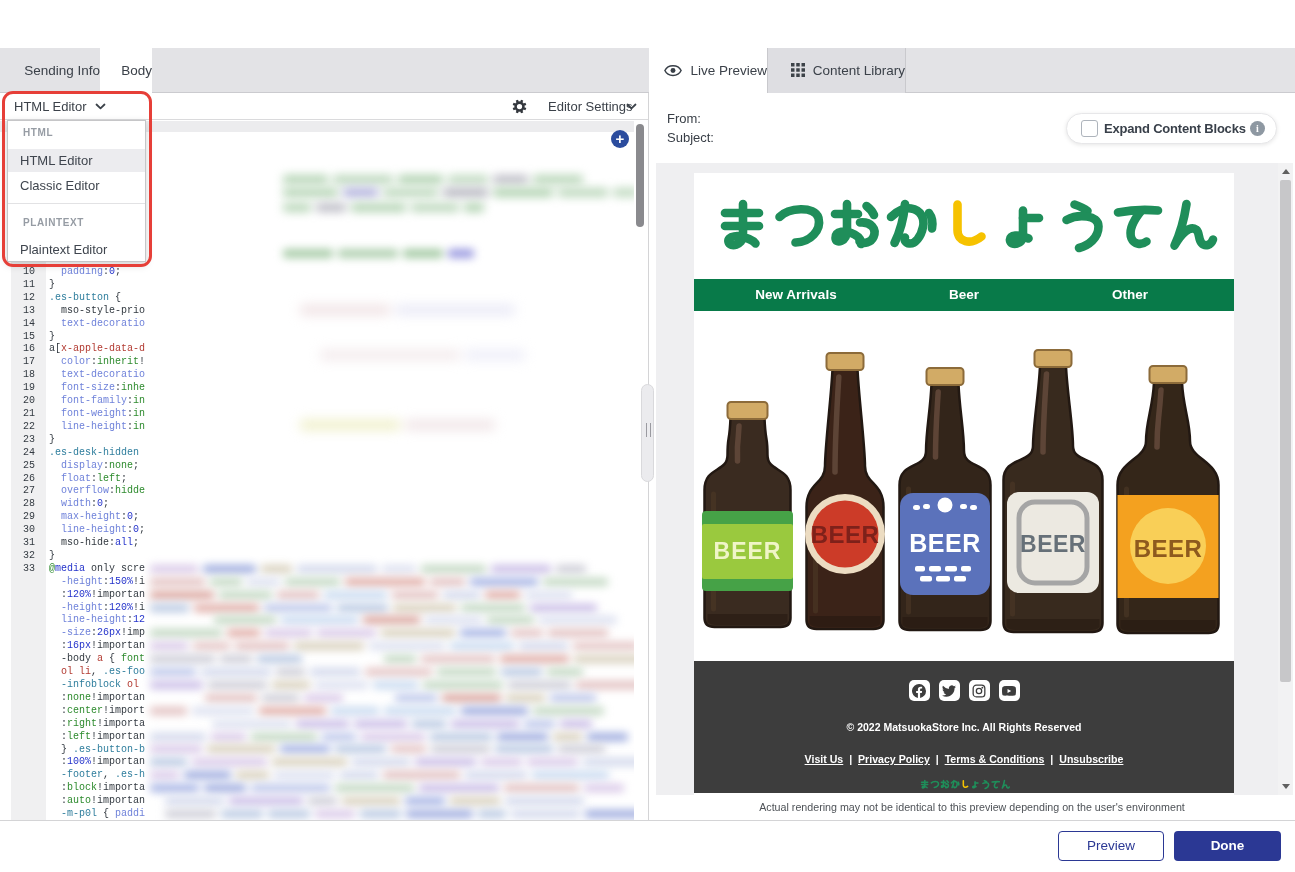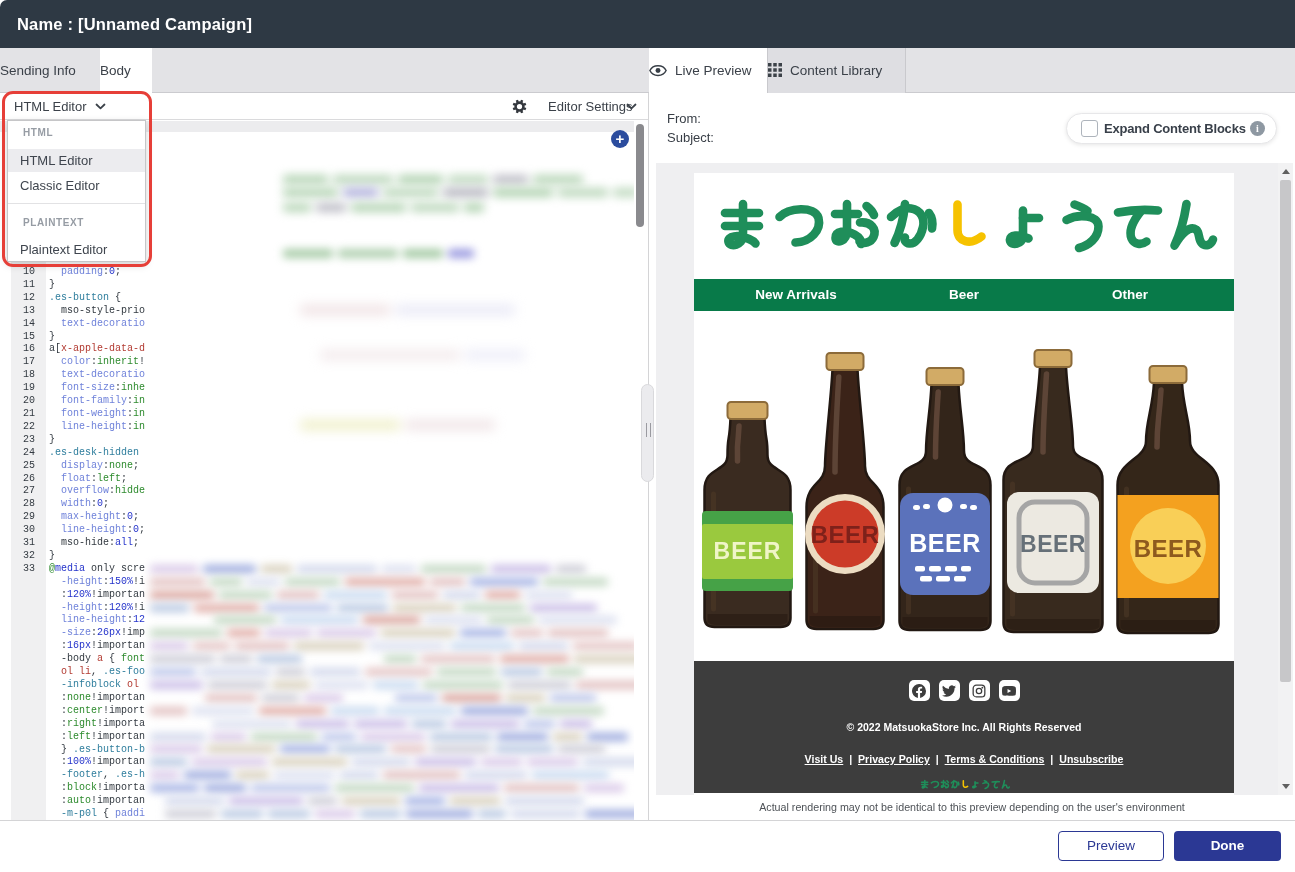--- a/index.html
+++ b/index.html
@@ -3,32 +3,32 @@
 <style>
 *{margin:0;padding:0;box-sizing:border-box}
 html,body{width:1295px;height:872px;background:#fff;overflow:hidden}
 body{font-family:"Liberation Sans",sans-serif;color:#3b4149}
 #app{position:relative;width:1295px;height:872px;overflow:hidden}
 .abs{position:absolute}
 
 .hdr{left:0;top:0;width:1295px;height:48px;background:#2e3944;border-top-left-radius:7px;color:#fff;font-size:16.5px;font-weight:bold;line-height:48px;padding-left:17px;letter-spacing:.2px}
 
 .tabbar{left:0;top:48px;width:1295px;height:45px;background:#e3e3e6;border-bottom:1px solid #cbcbcf}
-.tab{position:absolute;top:0;height:45px;line-height:45px;font-size:13.5px;color:#3b4149;text-align:left}
+.tab{position:absolute;top:0;height:45px;line-height:45px;font-size:13.5px;color:#3b4149;text-align:right}
 .tab.active{background:#fff;height:46px}
 .sep{position:absolute;top:0;width:1px;height:45px;background:#c9c9cd}
 
 .toolbar{left:0;top:93px;width:648px;height:27px;background:#fff;border-bottom:1px solid #dadadc}
 .toolbar .lab{position:absolute;left:14px;top:0;line-height:27px;font-size:13px;color:#3b4149}
 .chev{position:absolute}
 
 .code{left:0;top:120px;width:634px;height:700px;background:#fff;overflow:hidden}
 .gutter{position:absolute;left:11px;top:0;width:35px;height:700px;background:#f0f0f1}
 pre{font-family:"Liberation Mono",monospace;font-size:10px;line-height:12.9px;color:#333a41}
-.nums{position:absolute;left:23px;top:146px;width:26px;text-align:left}
+.nums{position:absolute;left:16px;top:146px;width:26px;text-align:center}
 .src{position:absolute;left:49px;top:146px}
 .p{color:#6f82da}.t{color:#2f7e9d}.r{color:#b23a31}.b{color:#2433cb}.g{color:#2e8b2e}
 .topstrip{position:absolute;left:0;top:1px;width:634px;height:11px;background:#ececee}
 .plusbtn{position:absolute;left:611px;top:10px;width:18px;height:18px;border-radius:50%;background:#2b4c9e;color:#fff;font-size:15px;font-weight:bold;text-align:center;line-height:17px}
 .lsb{position:absolute;left:636px;top:124px;width:8px;height:103px;border-radius:4px;background:#8a8a8e}
 .vline{left:648px;top:93px;width:1px;height:728px;background:#d4d4d6}
 .bline{left:0;top:820px;width:1295px;height:1px;background:#d4d4d6}
 
 .ddown{left:7px;top:120px;width:139px;height:142px;background:#fff;border:1px solid #c6c6c8;box-shadow:0 3px 8px rgba(0,0,0,.18)}
 .ddown .sect{position:absolute;left:15px;font-size:10px;font-weight:bold;letter-spacing:.6px;color:#969ca4}
@@ -64,21 +64,20 @@
 .note{left:649px;top:801px;width:646px;text-align:center;font-size:10.7px;color:#4e5257}
 
 .btn{position:absolute;top:831px;height:30px;border-radius:4px;font-size:13.5px;text-align:center}
 .btn.prev{left:1058px;width:106px;background:#fff;border:1.5px solid #2b3894;color:#2b3894;line-height:27px}
 .btn.done{left:1174px;width:107px;background:#2b3894;color:#fff;font-weight:bold;line-height:30px}
 .blur{position:absolute;filter:blur(4px)}
 .blur i{position:absolute;border-radius:3px}
 </style></head><body>
 <div id="app">
 
-<div class="abs hdr">Name : [Unnamed Campaign]</div>
 <div class="abs tabbar">
 <div class="tab" style="left:0;width:100px">Sending Info</div>
 <div class="tab active" style="left:100px;width:52px">Body</div>
 <div class="sep" style="left:767px"></div>
       <div class="sep" style="left:905px"></div>
 <div class="tab active" style="left:649px;width:118px;padding-left:0"><svg style="vertical-align:-2px;margin-right:8px" width="18" height="13" viewBox="0 0 24 16">
           <path d="M12 1.5 C6.5 1.5 2.5 5.2 1.2 8 C2.5 10.8 6.5 14.5 12 14.5 C17.5 14.5 21.5 10.8 22.8 8 C21.5 5.2 17.5 1.5 12 1.5 Z" fill="none" stroke="#383f47" stroke-width="2"></path>
           <circle cx="12" cy="8" r="3.3" fill="#383f47"></circle>
         </svg>Live Preview</div>
 <div class="tab" style="left:768px;width:137px;background:#dedee2"><svg style="vertical-align:-2px;margin-right:8px" width="14" height="14" viewBox="0 0 16 16">

